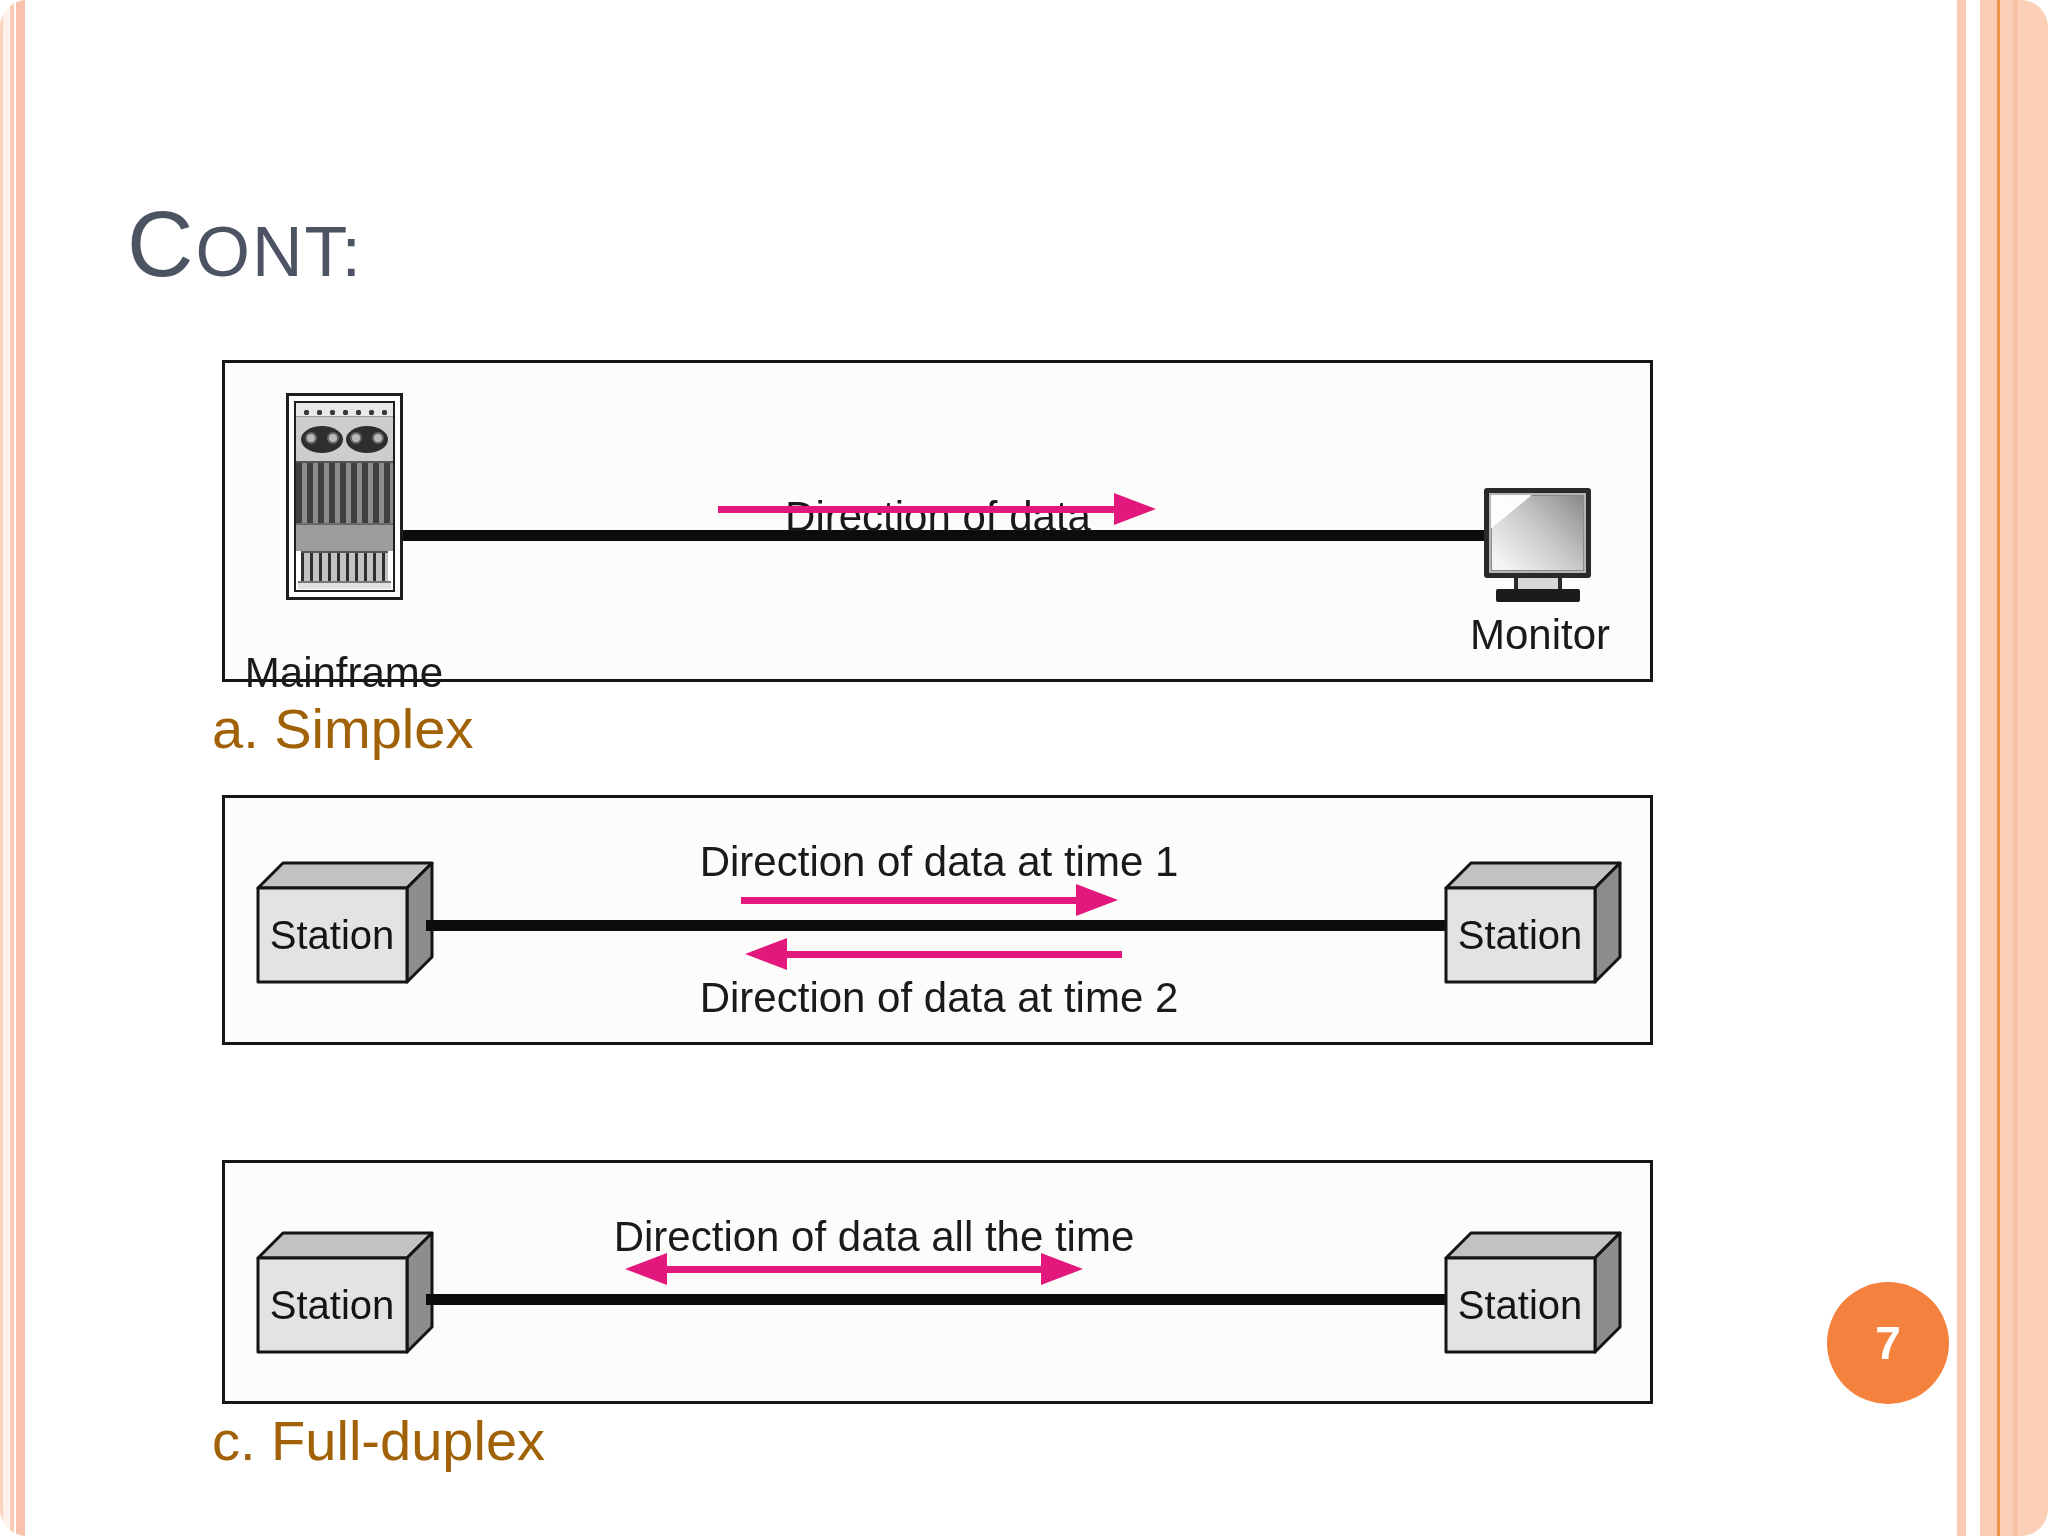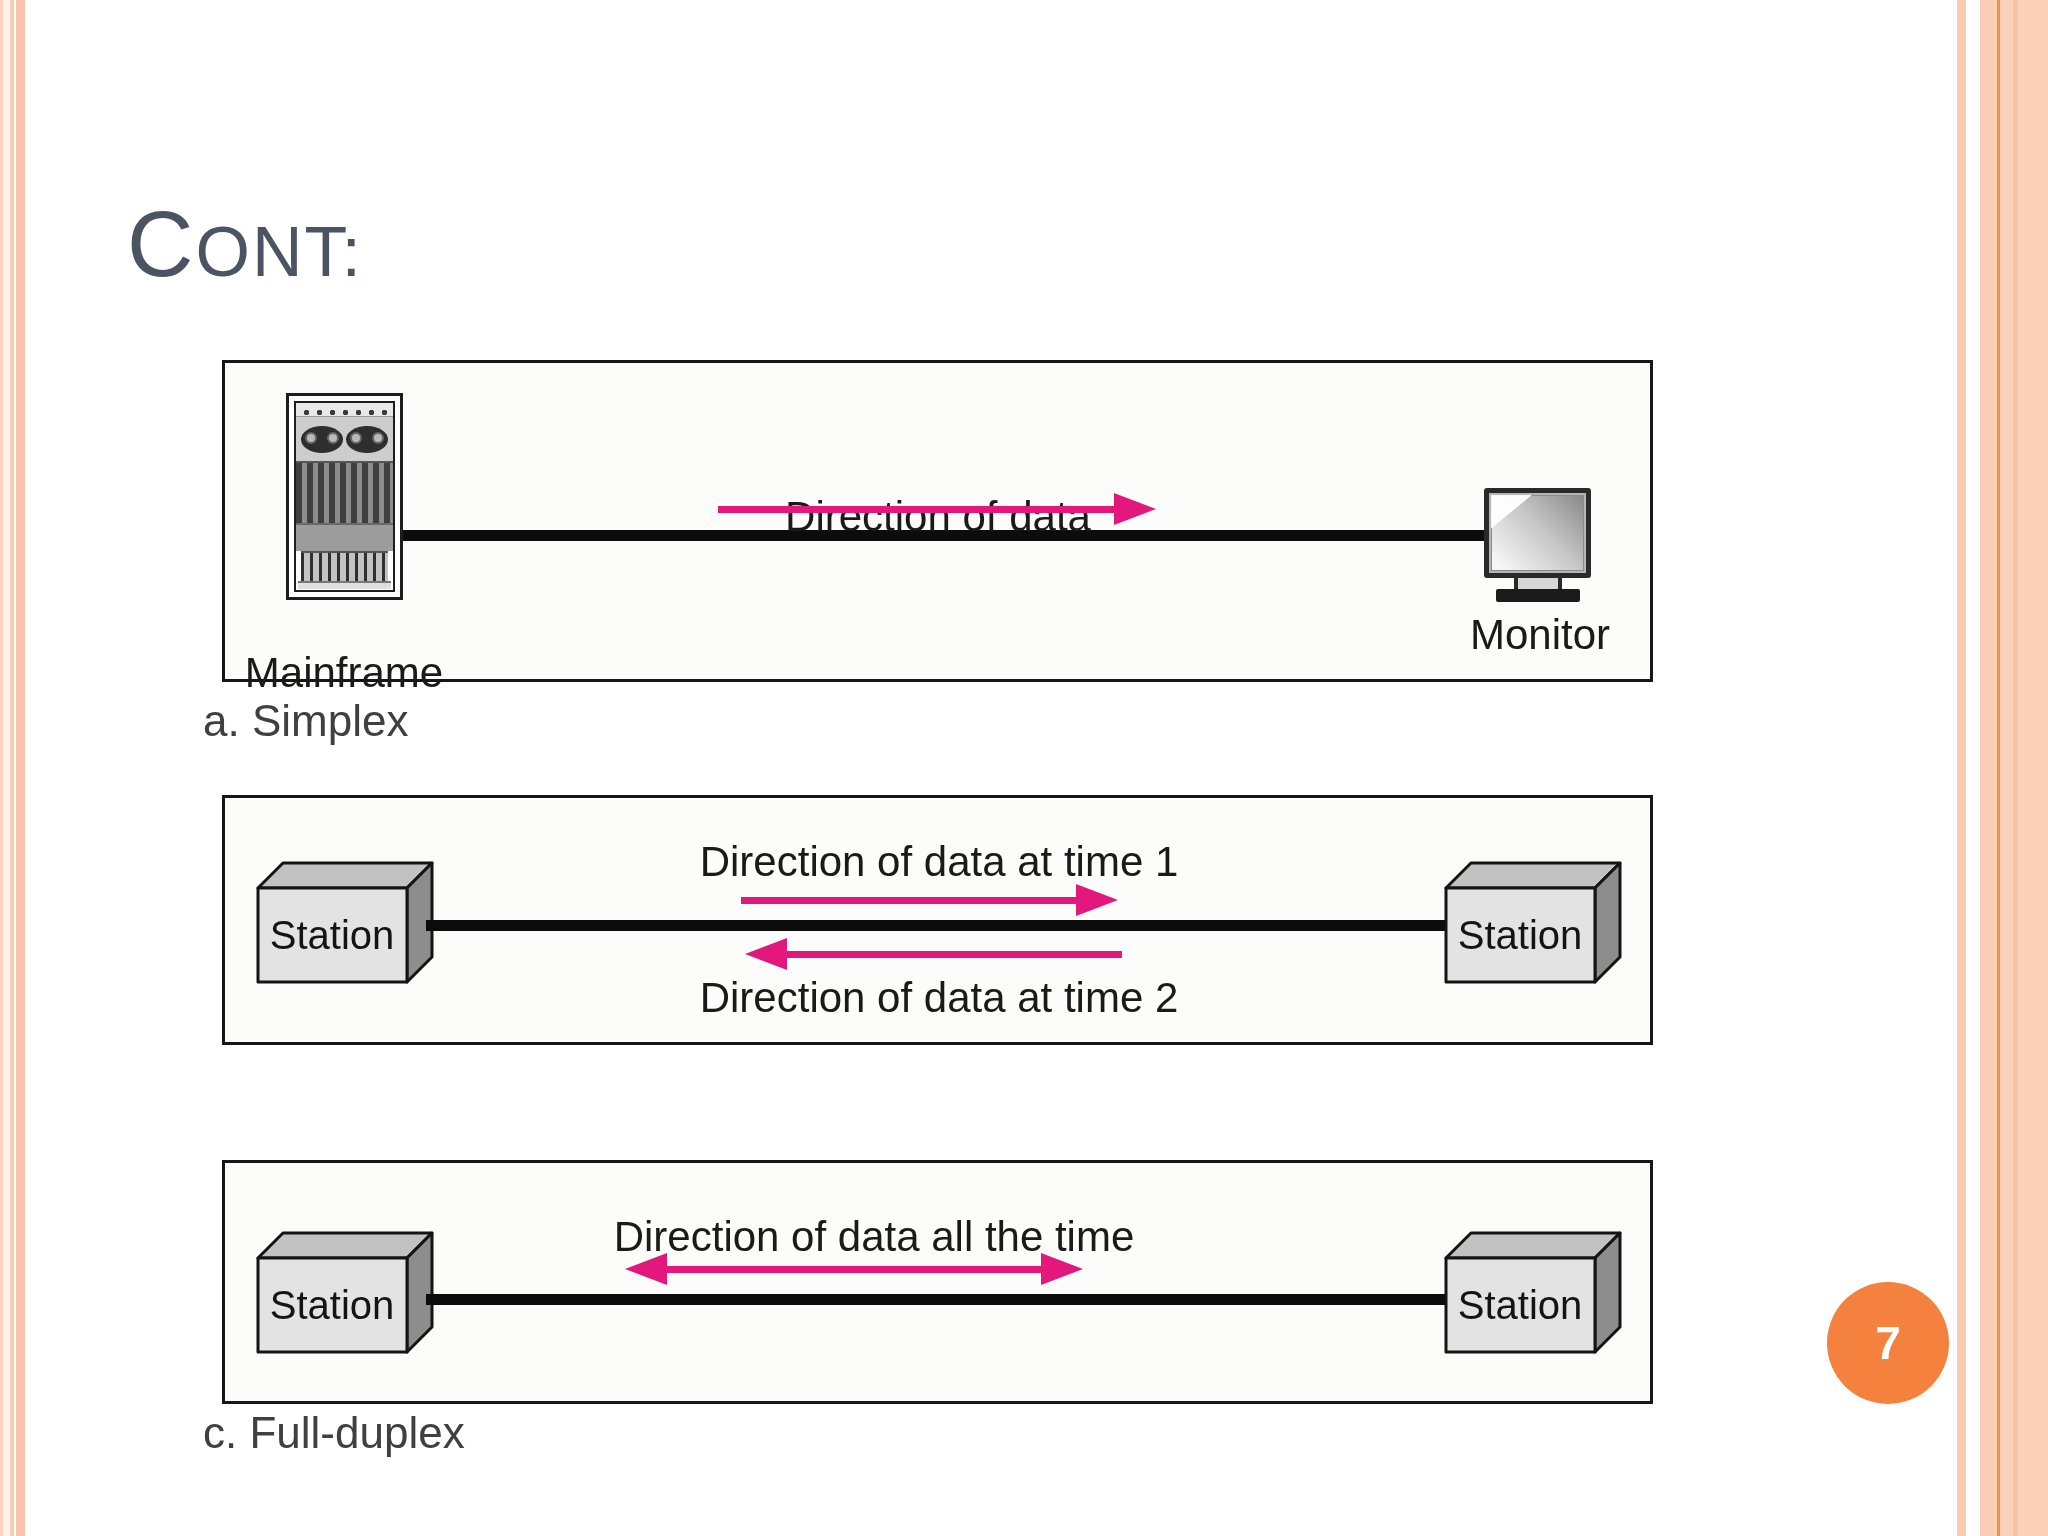--- a/index.html
+++ b/index.html
@@ -1,27 +1,27 @@
 <!DOCTYPE html>
 <html><head>
 <meta charset="utf-8">
 <style>
   html,body{margin:0;padding:0;background:#fff;}
   .slide{
     position:relative;width:2048px;height:1536px;background:#ffffff;
-    overflow:hidden;font-family:"Liberation Sans",sans-serif;color:#1a1a1a;
+    overflow:hidden;font-family:"Liberation Sans",sans-serif;color:#1a1a1a;border-radius:27px;
   }
   .stripe{position:absolute;top:0;bottom:0;}
   
   .title{position:absolute;left:127px;top:198px;color:#4C5363;letter-spacing:2px;line-height:1;}
   .t-big{font-size:92px;}
   .t-small{font-size:70px;}
   
   .fig-box{position:absolute;left:222px;width:1425px;border:3px solid #161616;background:#FCFCFA;}
-  .caption{position:absolute;left:203px;font-size:44px;color:#404040;}
+  .caption{position:absolute;left:212px;font-size:56px;color:#a16207;}
   .diagram-label{position:absolute;font-size:42px;color:#1a1a1a;text-align:center;line-height:1.05;}
   .device-label{position:absolute;font-size:42px;color:#1a1a1a;text-align:center;}
   .link-line{position:absolute;height:11px;background:#0c0c0c;}
   
   .arrow{position:absolute;height:32px;}
   .arrow .shaft{position:absolute;top:13px;height:7px;background:#E2187D;}
   .arrow .head-r{position:absolute;right:0;top:0;width:0;height:0;
     border-left:42px solid #E2187D;border-top:16px solid transparent;border-bottom:16px solid transparent;}
   .arrow .head-l{position:absolute;left:0;top:0;width:0;height:0;
     border-right:42px solid #E2187D;border-top:16px solid transparent;border-bottom:16px solid transparent;}

